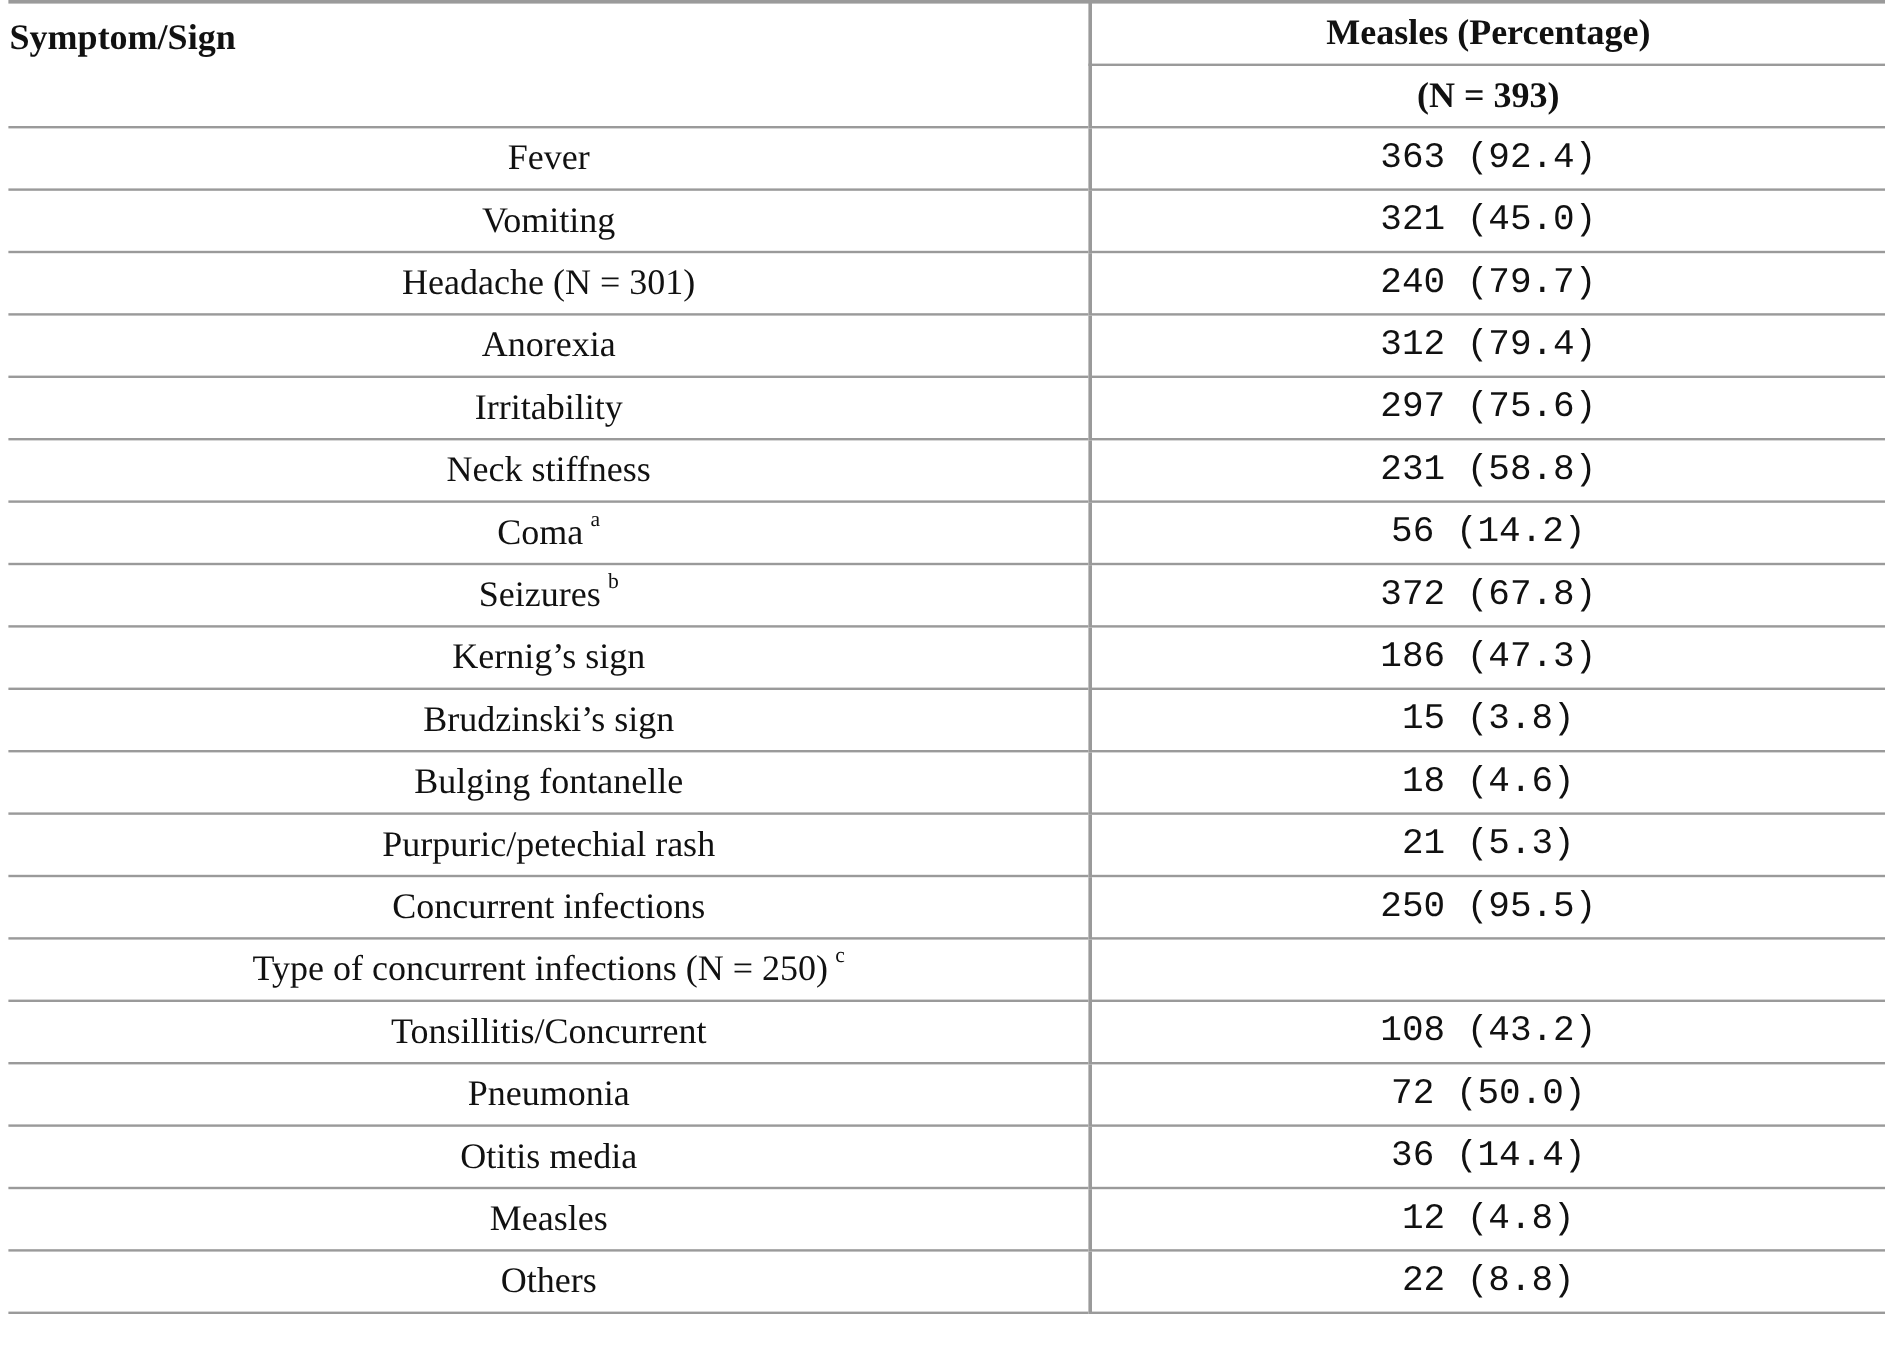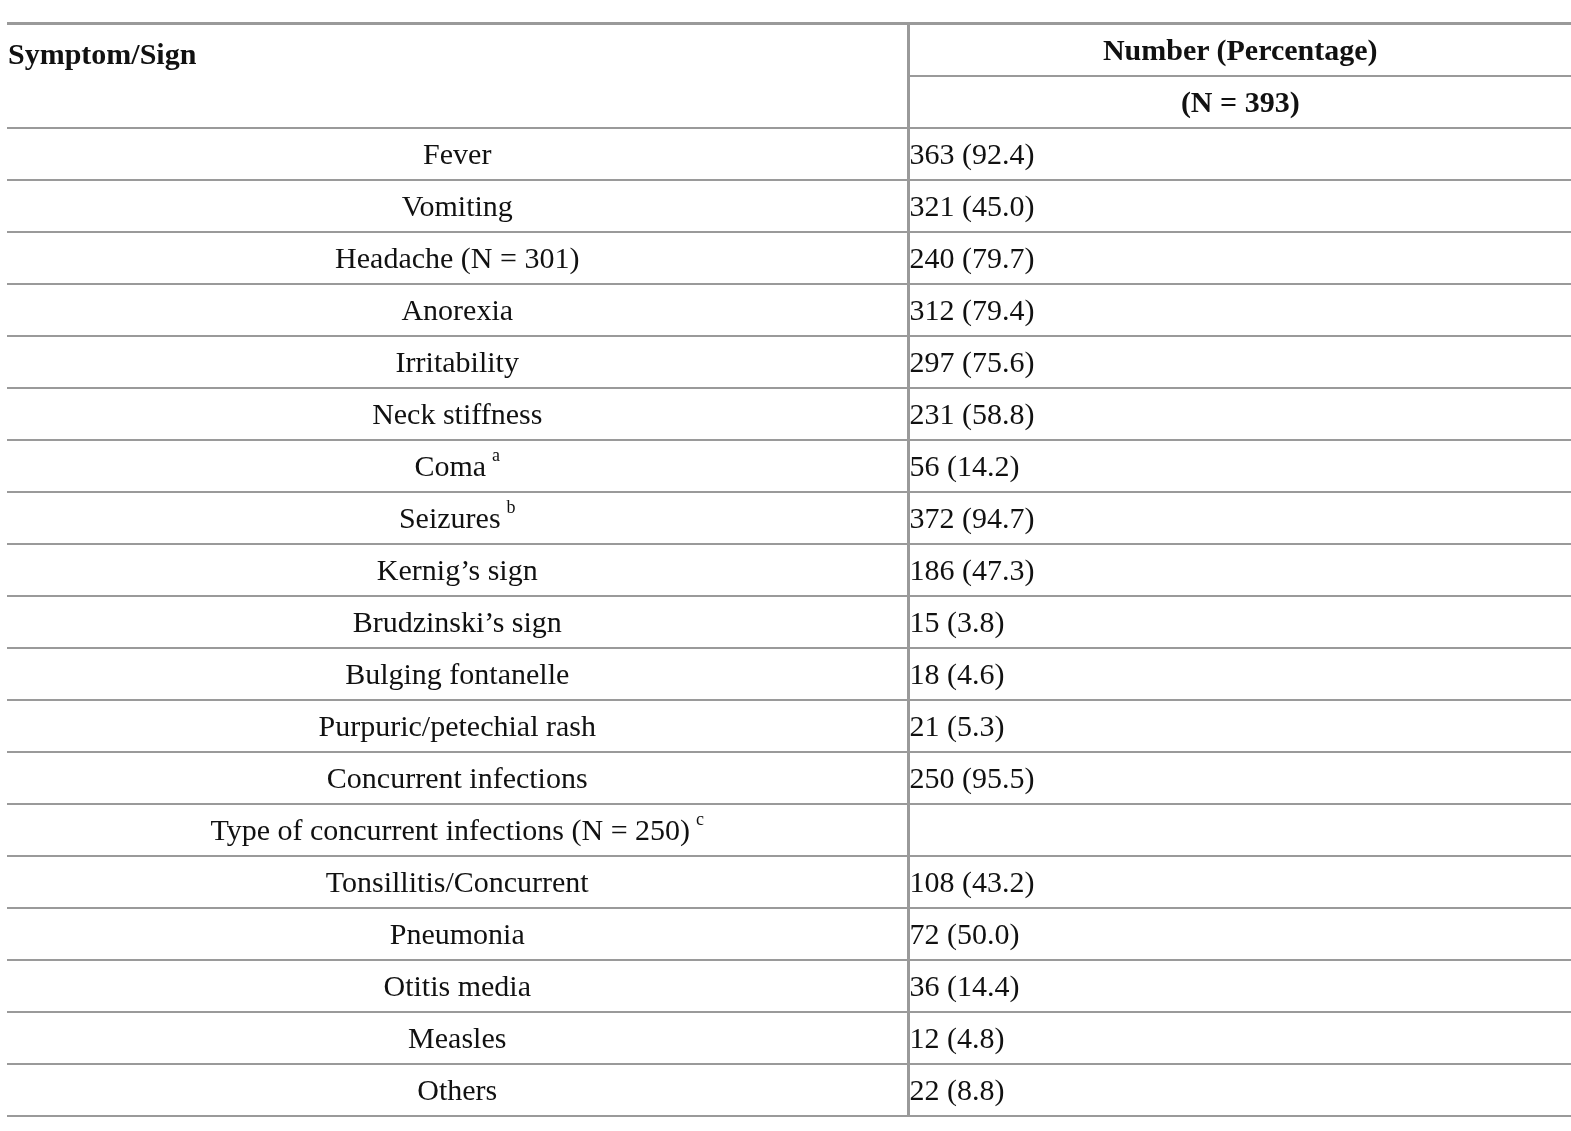--- a/index.html
+++ b/index.html
@@ -11,21 +11,21 @@
       width: 1571px;
       height: 1131px;
       position: relative;
       overflow: hidden;
       font-family: "Liberation Serif", "DejaVu Serif", serif;
       color: #111111;
     }
     .table-wrap {
       position: absolute;
       left: 7px;
-      top: 22px;
+      top: 0;
       width: 1564px;
     }
     table {
       border-collapse: collapse;
       width: 100%;
       table-layout: fixed;
     }
     col.c1 { width: 901px; }
     col.c2 { width: auto; }
     td, th {
@@ -50,20 +50,22 @@
     th.h-col2, th.h-sub {
       text-align: center;
       height: 50px;
     }
     td.c-label {
       text-align: center;
       padding-left: 1px;
       border-right: 3px solid #9a9a9a;
     }
     td.c-value {
+      text-align: center;
+      font-family: Liberation Mono, monospace;
     }
     sup {
       font-size: 18px;
       line-height: 0;
       position: relative;
       top: -4px;
       margin-left: 6px;
     }
   </style>
 </head>
@@ -71,21 +73,21 @@
 
 <div class="table-wrap">
   <table>
     <colgroup>
         <col class="c1">
         <col class="c2">
       </colgroup>
     <thead>
       <tr class="top-rule">
         <th class="h-col1" rowspan="2">Symptom/Sign</th>
-        <th class="h-col2">Number (Percentage)</th>
+        <th class="h-col2">Measles (Percentage)</th>
       </tr>
       <tr>
         <th class="h-sub">(N = 393)</th>
       </tr>
     </thead>
     <tbody id="tbody">
 
   <tr>
     <td class="c-label"><span>Fever</span></td>
     <td class="c-value">363 (92.4)</td>
@@ -116,21 +118,21 @@
     <td class="c-value">231 (58.8)</td>
   </tr>
 
   <tr>
     <td class="c-label"><span>Coma</span><sup>a</sup></td>
     <td class="c-value">56 (14.2)</td>
   </tr>
 
   <tr>
     <td class="c-label"><span>Seizures</span><sup>b</sup></td>
-    <td class="c-value">372 (94.7)</td>
+    <td class="c-value">372 (67.8)</td>
   </tr>
 
   <tr>
     <td class="c-label"><span>Kernig’s sign</span></td>
     <td class="c-value">186 (47.3)</td>
   </tr>
 
   <tr>
     <td class="c-label"><span>Brudzinski’s sign</span></td>
     <td class="c-value">15 (3.8)</td>

